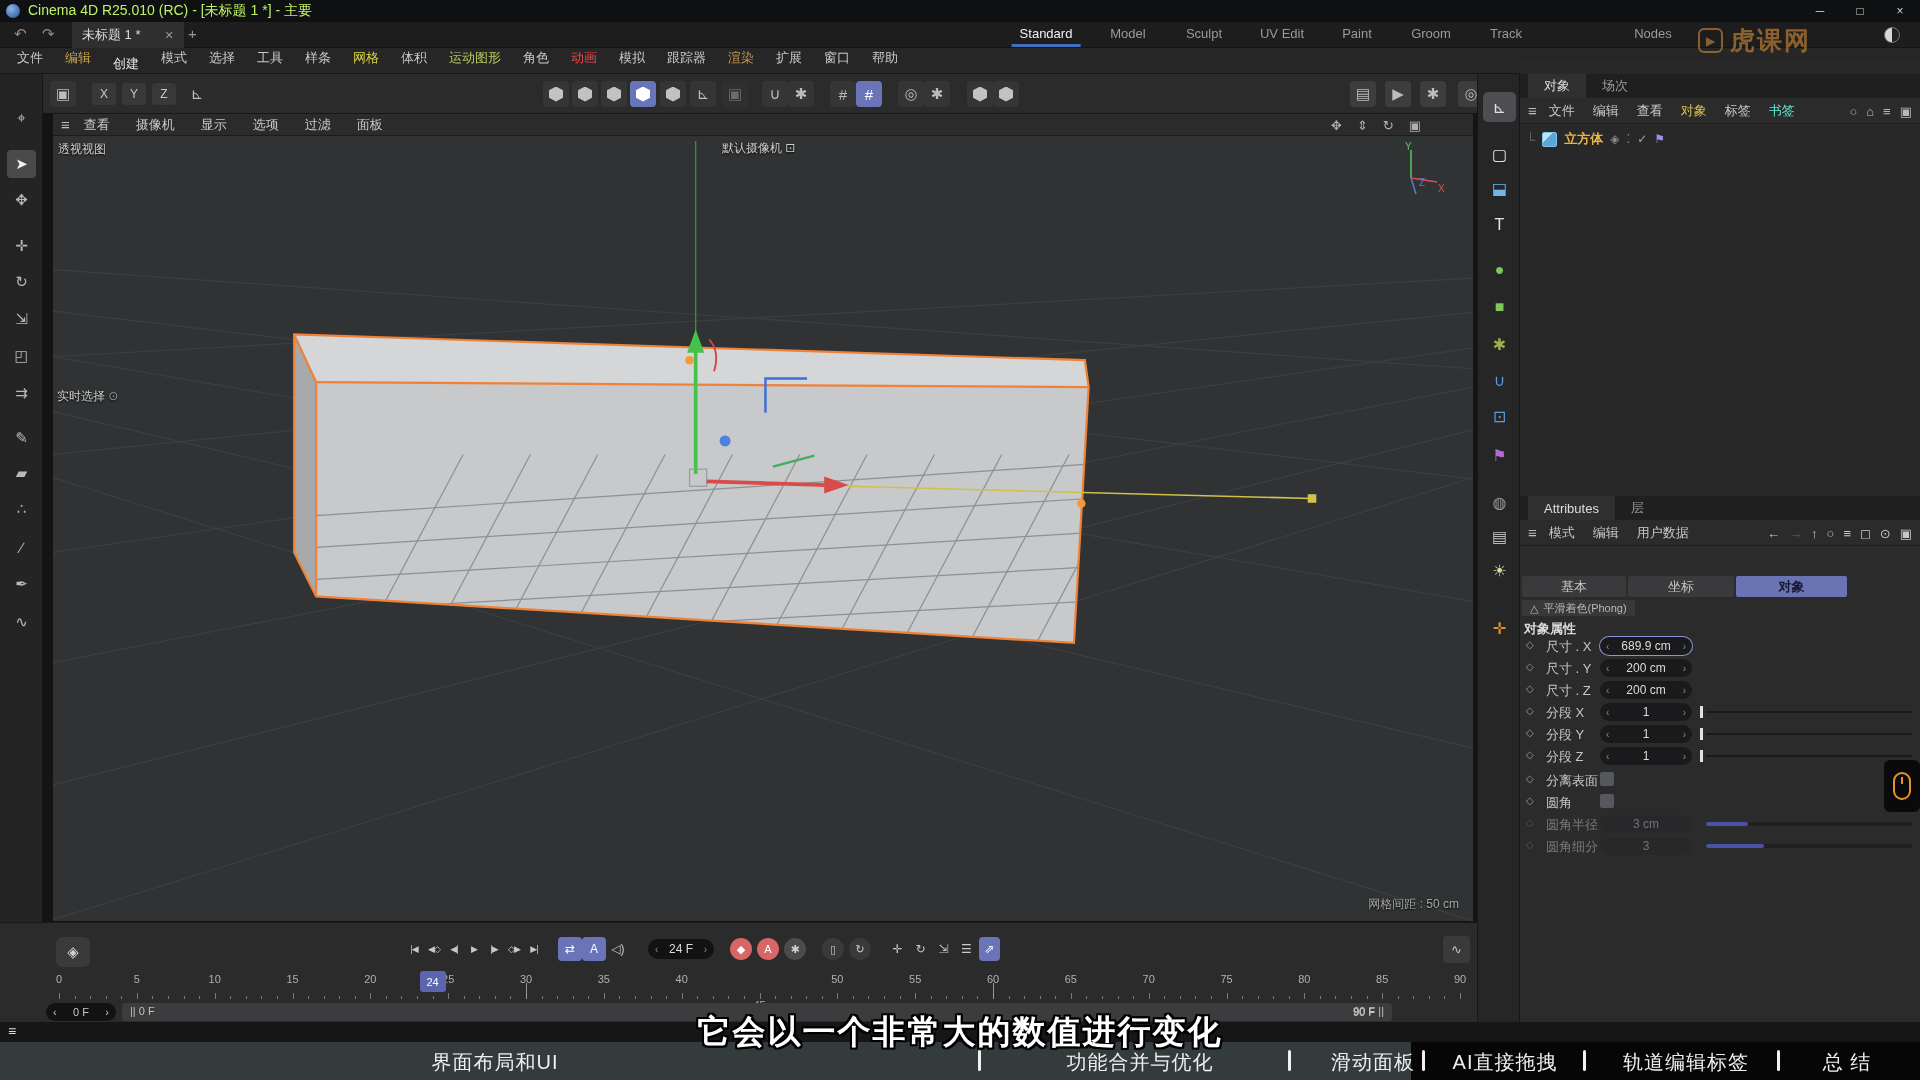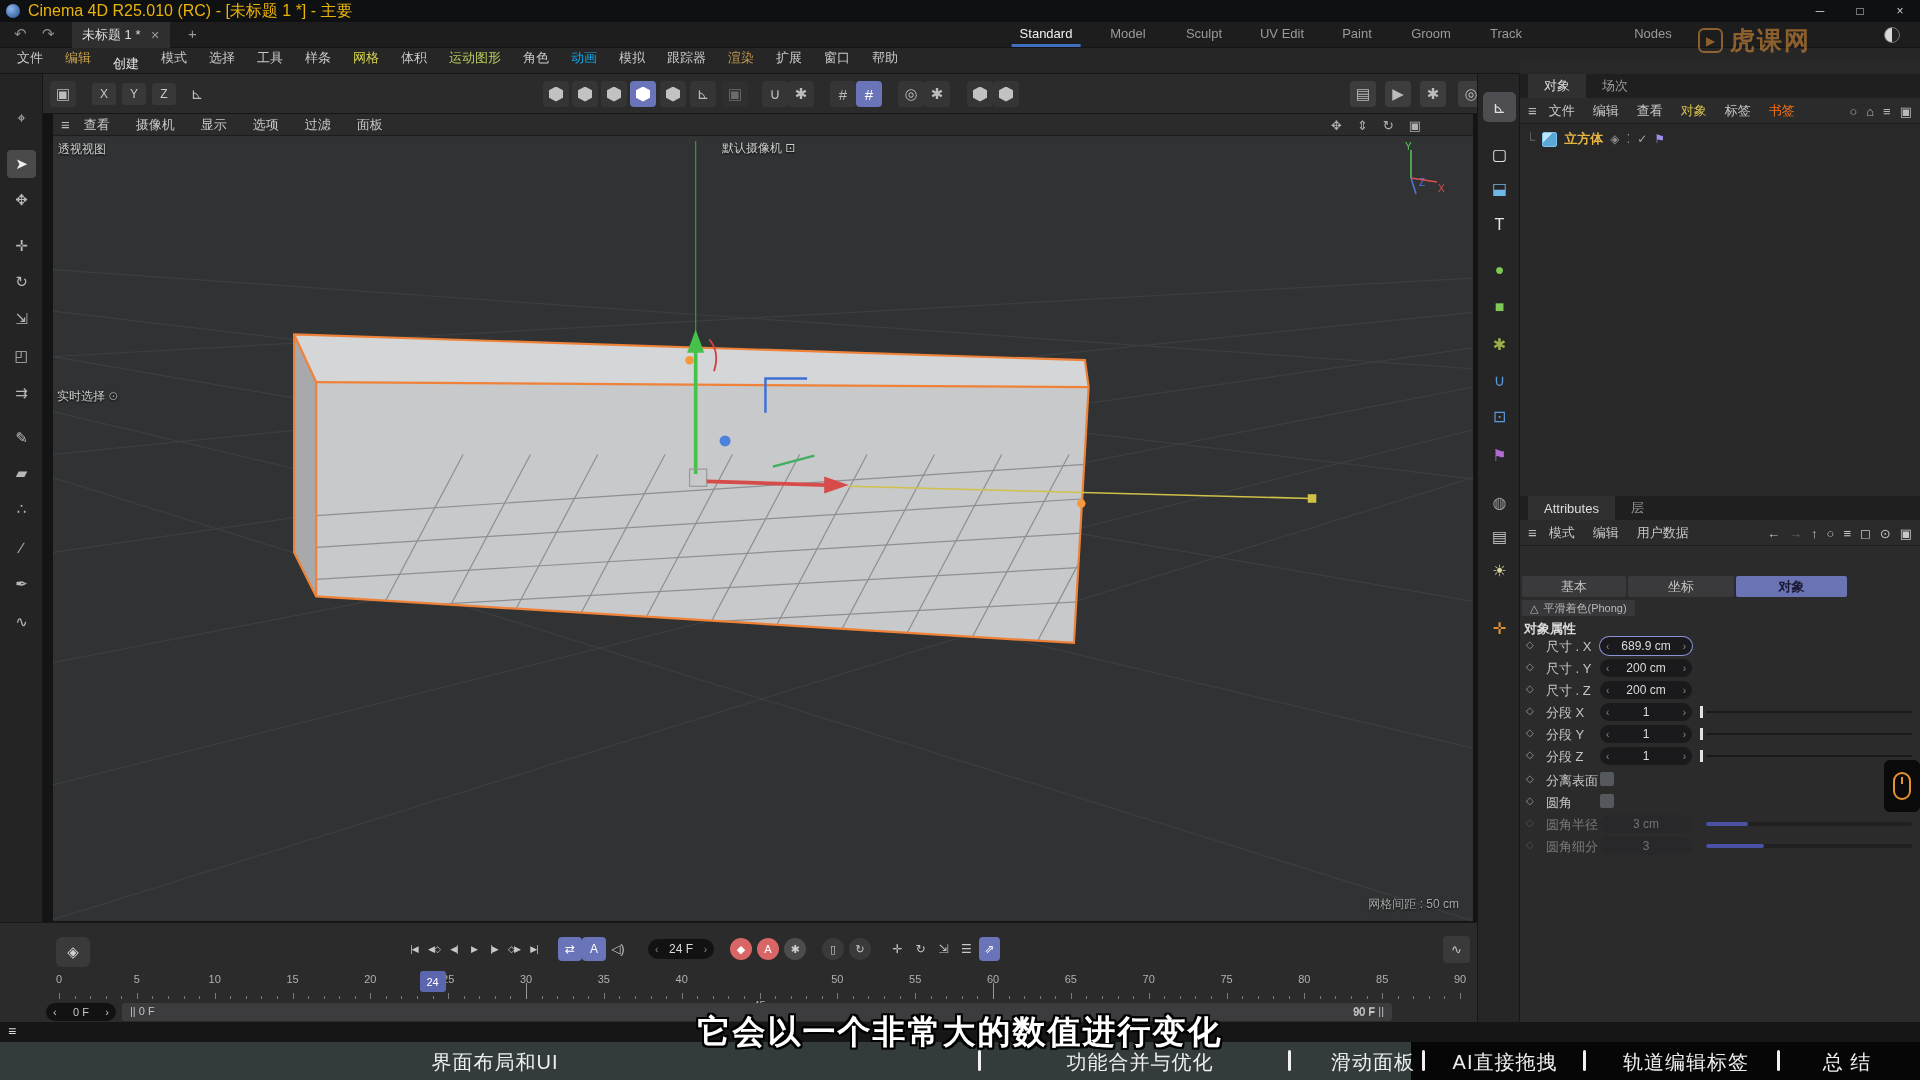--- a/index.html
+++ b/index.html
@@ -2,28 +2,28 @@
 <html><head>
 <meta charset="utf-8">
 <style>
 *{margin:0;padding:0;box-sizing:border-box}
 html,body{width:1920px;height:1080px;overflow:hidden;background:#141414}
 body{font-family:"Liberation Sans","DejaVu Sans",sans-serif;color:#c8c8c8;position:relative;font-size:13px}
 .abs{position:absolute}
 
 #titlebar{left:0;top:0;width:1920px;height:22px;background:#0f1011;display:flex;align-items:center;padding-left:6px}
 #app-logo{width:14px;height:14px;border-radius:50%;background:radial-gradient(circle at 35% 35%,#8fb6e8,#1d4e8f);margin-right:8px}
-#title-text{font-size:16px;color:#eab308}
+#title-text{font-size:14px;color:#bef264}
 #win-controls{position:absolute;right:0;top:0;height:22px;display:flex}
 .winctl{width:40px;height:22px;display:flex;align-items:center;justify-content:center;color:#cfcfcf;font-size:12px}
 
 #tabrow{left:0;top:22px;width:1920px;height:26px;background:#1d1d1d;border-bottom:1px solid #141414}
 #undo-ic,#redo-ic{position:absolute;top:3px;font-size:15px;color:#8e8e8e}
 #undo-ic{left:14px}#redo-ic{left:42px}
-#doc-tab{position:absolute;left:72px;top:0;height:26px;background:#2f2f2f;display:flex;align-items:center;padding:0 10px;gap:10px;color:#dcdcdc}
+#doc-tab{position:absolute;left:72px;top:0;height:26px;background:#2f2f2f;display:flex;align-items:center;padding:0 10px;gap:24px;color:#dcdcdc}
 #doc-tab .x{color:#9a9a9a;font-size:11px}
 #new-tab{position:absolute;left:188px;top:3px;color:#9a9a9a;font-size:15px}
 .ws-tab{position:absolute;top:4px;transform:translateX(-50%);color:#9a9a9a;font-size:13px}
 .ws-tab.active{color:#f2f2f2}
 .ws-tab.active::after{content:"";position:absolute;left:-8px;right:-8px;bottom:-6px;height:3px;background:#3f6fc0}
 
 #watermark{left:1698px;top:24px;display:flex;align-items:center;gap:7px;opacity:.55;z-index:60}
 #wm-ic{width:25px;height:25px;border:2px solid #e8963c;border-radius:6px;color:#e8963c;display:flex;align-items:center;justify-content:center;font-size:12px}
 #wm-tx{color:#e8963c;font-size:25px;font-weight:bold;letter-spacing:2px}
 #theme-circle{left:1884px;top:27px;width:16px;height:16px;border-radius:50%;border:1px solid #777;background:linear-gradient(90deg,#d8d8d8 50%,#222 50%);z-index:60}
@@ -167,21 +167,21 @@
       <span class="menu-item" style="color: rgb(201, 162, 75);">编辑</span>
       <span class="menu-item" style="color: #e5e5e5; margin-top: 6px;">创建</span>
       <span class="menu-item" style="color: rgb(201, 201, 201);">模式</span>
       <span class="menu-item" style="color: rgb(201, 201, 201); text-align: right;">选择</span>
       <span class="menu-item" style="color: rgb(201, 201, 201);">工具</span>
       <span class="menu-item" style="color: rgb(201, 201, 201);">样条</span>
       <span class="menu-item" style="color: rgb(214, 210, 77);">网格</span>
       <span class="menu-item" style="color: rgb(201, 201, 201);">体积</span>
       <span class="menu-item" style="color: rgb(185, 199, 94);">运动图形</span>
       <span class="menu-item" style="color: rgb(201, 201, 201);">角色</span>
-      <span class="menu-item" style="color: #0ea5e9;">动画</span>
+      <span class="menu-item" style="color: #ef4444;">动画</span>
       <span class="menu-item" style="color: rgb(201, 201, 201);">模拟</span>
       <span class="menu-item" style="color: rgb(201, 201, 201);">跟踪器</span>
       <span class="menu-item" style="color: rgb(196, 154, 80);">渲染</span>
       <span class="menu-item" style="color: rgb(201, 201, 201);">扩展</span>
       <span class="menu-item" style="color: rgb(201, 201, 201);">窗口</span>
       <span class="menu-item" style="color: rgb(201, 201, 201);">帮助</span>
     </div>
 </div>
 
 <div id="toolbar" class="abs">
@@ -364,21 +364,21 @@
       <span class="pane-tab">场次</span>
     </div>
   <div id="om-menu">
     <span class="burger">≡</span>
     <div id="om-menu-items">
         <span style="color: rgb(201, 201, 201);">文件</span>
         <span style="color: rgb(201, 201, 201);">编辑</span>
         <span style="color: rgb(201, 201, 201);">查看</span>
         <span style="color: rgb(216, 196, 78);">对象</span>
         <span style="color: rgb(201, 201, 201);">标签</span>
-        <span style="color: #f97316;">书签</span>
+        <span style="color: #5eead4;">书签</span>
       </div>
     <div id="om-hicons" class="hicons">
         <span>○</span>
         <span>⌂</span>
         <span>≡</span>
         <span>▣</span>
       </div>
   </div>
   <div id="om-row">
       <span style="color: rgb(102, 102, 102);">└</span>

